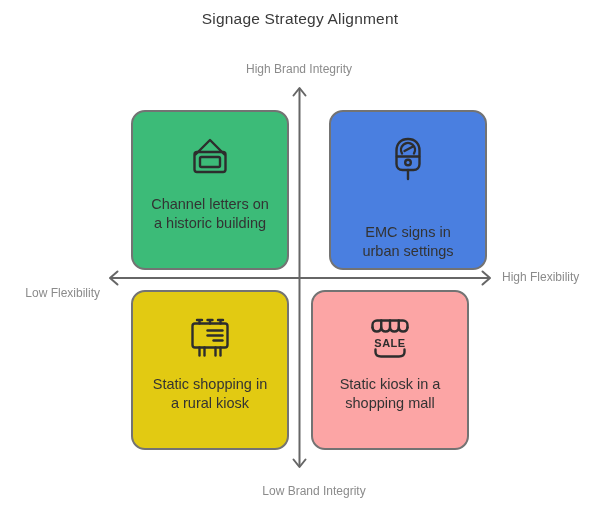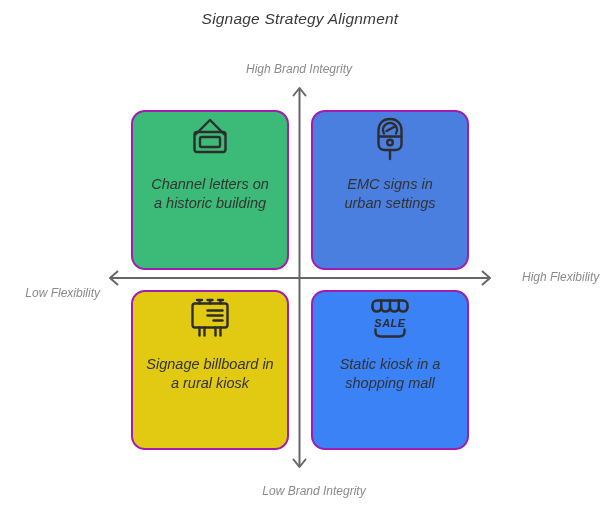--- a/index.html
+++ b/index.html
@@ -1,36 +1,36 @@
 <!DOCTYPE html>
 <html><head>
 <meta charset="utf-8">
 <style>
   html,body { margin:0; padding:0; background:#ffffff; }
   .canvas {
     position:relative; width:600px; height:510px; background:#ffffff;
-    font-family:"Liberation Sans", sans-serif; overflow:hidden;font-style:italic;
+    font-family:"Liberation Sans", sans-serif; overflow:hidden;
   }
   .title {
     position:absolute; top:10px; left:0; width:600px; text-align:center;
     font-size:15.5px; font-weight:500; color:#3a3a3a; margin:0; letter-spacing:.2px;
   }
   .axis-label { position:absolute; font-size:12px; color:#8b8b8b; }
   .axis-top    { top:62px;  left:0; width:598px; text-align:center; }
   .axis-bottom { top:484px; left:0; width:598px; text-align:center;padding-left:15px; }
   .axis-left   { top:286px; right:500px; white-space:nowrap; }
-  .axis-right  { top:270px; left:502px;  white-space:nowrap;margin-left:20px; }
+  .axis-right  { top:270px; left:502px;  white-space:nowrap; }
   .axes-svg { position:absolute; left:0; top:0; pointer-events:none; }
   .quad {
     position:absolute; width:158px; height:160px; box-sizing:border-box;
-    border:2px solid #a21caf; border-radius:14px;
-    display:flex; flex-direction:column; align-items:center; padding-top:0;
+    border:2px solid #737373; border-radius:14px;
+    display:flex; flex-direction:column; align-items:center; padding-top:20px;
   }
   .q-tl { left:131px; top:110px; }
-  .q-tr { left:311px; top:110px; }
+  .q-tr { left:329px; top:110px;gap:28px; }
   .q-bl { left:131px; top:290px; }
   .q-br { left:311px; top:290px; }
   .quad .icon { height:52px; display:flex; align-items:center; justify-content:center; }
   .quad-label {
     margin-top:11px; text-align:center; font-size:14.5px; line-height:1.32;
     color:#333333; font-weight:400;
   }
   .ic { stroke:#2d2d2d; stroke-width:2.4; fill:none; stroke-linecap:round; stroke-linejoin:round; }
   .ax { stroke:#666666; stroke-width:2; fill:none; stroke-linecap:round; stroke-linejoin:round; }
   .sale-txt { font-family:"Liberation Sans", sans-serif; font-size:11px; font-weight:700; fill:#2d2d2d; letter-spacing:.5px; }
@@ -101,26 +101,26 @@
         <line class="ic" x1="21.5" y1="16.5" x2="36.5" y2="16.5"></line>
         <line class="ic" x1="21.5" y1="21.5" x2="36.5" y2="21.5"></line>
         <line class="ic" x1="27.5" y1="26.5" x2="36.5" y2="26.5"></line>
         <line class="ic" x1="13.5" y1="33.5" x2="13.5" y2="41.5"></line>
         <line class="ic" x1="18.5" y1="33.5" x2="18.5" y2="41.5"></line>
         <line class="ic" x1="29.5" y1="33.5" x2="29.5" y2="41.5"></line>
         <line class="ic" x1="34.5" y1="33.5" x2="34.5" y2="41.5"></line>
       </svg>
     </span>
     <div class="quad-label">
-      <div>Signage billboard in</div>
+      <div>Static shopping in</div>
       <div>a rural kiosk</div>
     </div>
   </div>
 
-  <div class="quad q-br" style="background: #3b82f6;">
+  <div class="quad q-br" style="background: #fca5a5;">
     <span class="icon">
       <svg width="48" height="48" viewBox="0 0 48 48">
         <path class="ic" d="M6.5 13.5 L6.5 11 C6.5 8.5 8.5 6.5 11 6.5 L37 6.5 C39.5 6.5 41.5 8.5 41.5 11 L41.5 13.5"></path>
         <path class="ic" d="M6.5 13.5 a4.4 4.4 0 0 0 8.75 0 a4.4 4.4 0 0 0 8.75 0 a4.4 4.4 0 0 0 8.75 0 a4.4 4.4 0 0 0 8.75 0"></path>
         <line class="ic" x1="15.25" y1="6.5" x2="15.25" y2="13"></line>
         <line class="ic" x1="24" y1="6.5" x2="24" y2="13"></line>
         <line class="ic" x1="32.75" y1="6.5" x2="32.75" y2="13"></line>
         <text class="sale-txt" x="24" y="33" text-anchor="middle">SALE</text>
         <path class="ic" d="M9.5 35.5 L9.5 38 C9.5 41.5 12 42.5 15 42.5 L33 42.5 C36 42.5 38.5 41.5 38.5 38 L38.5 35.5"></path>
       </svg>

